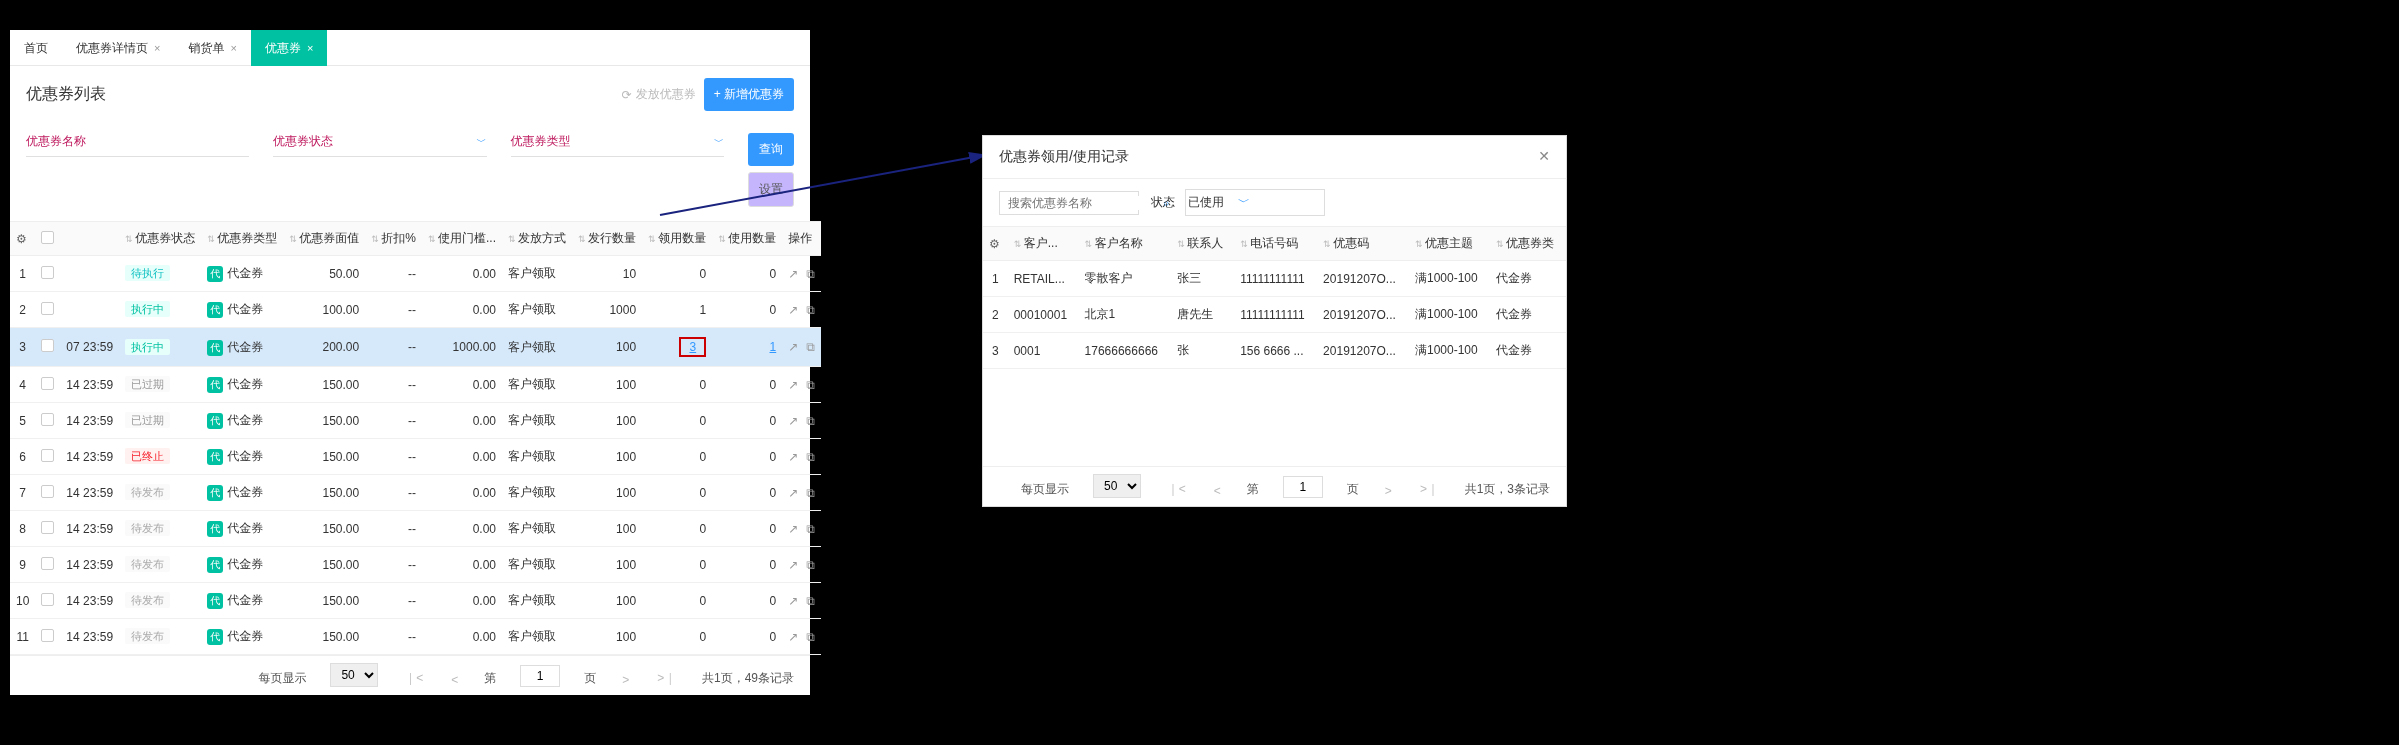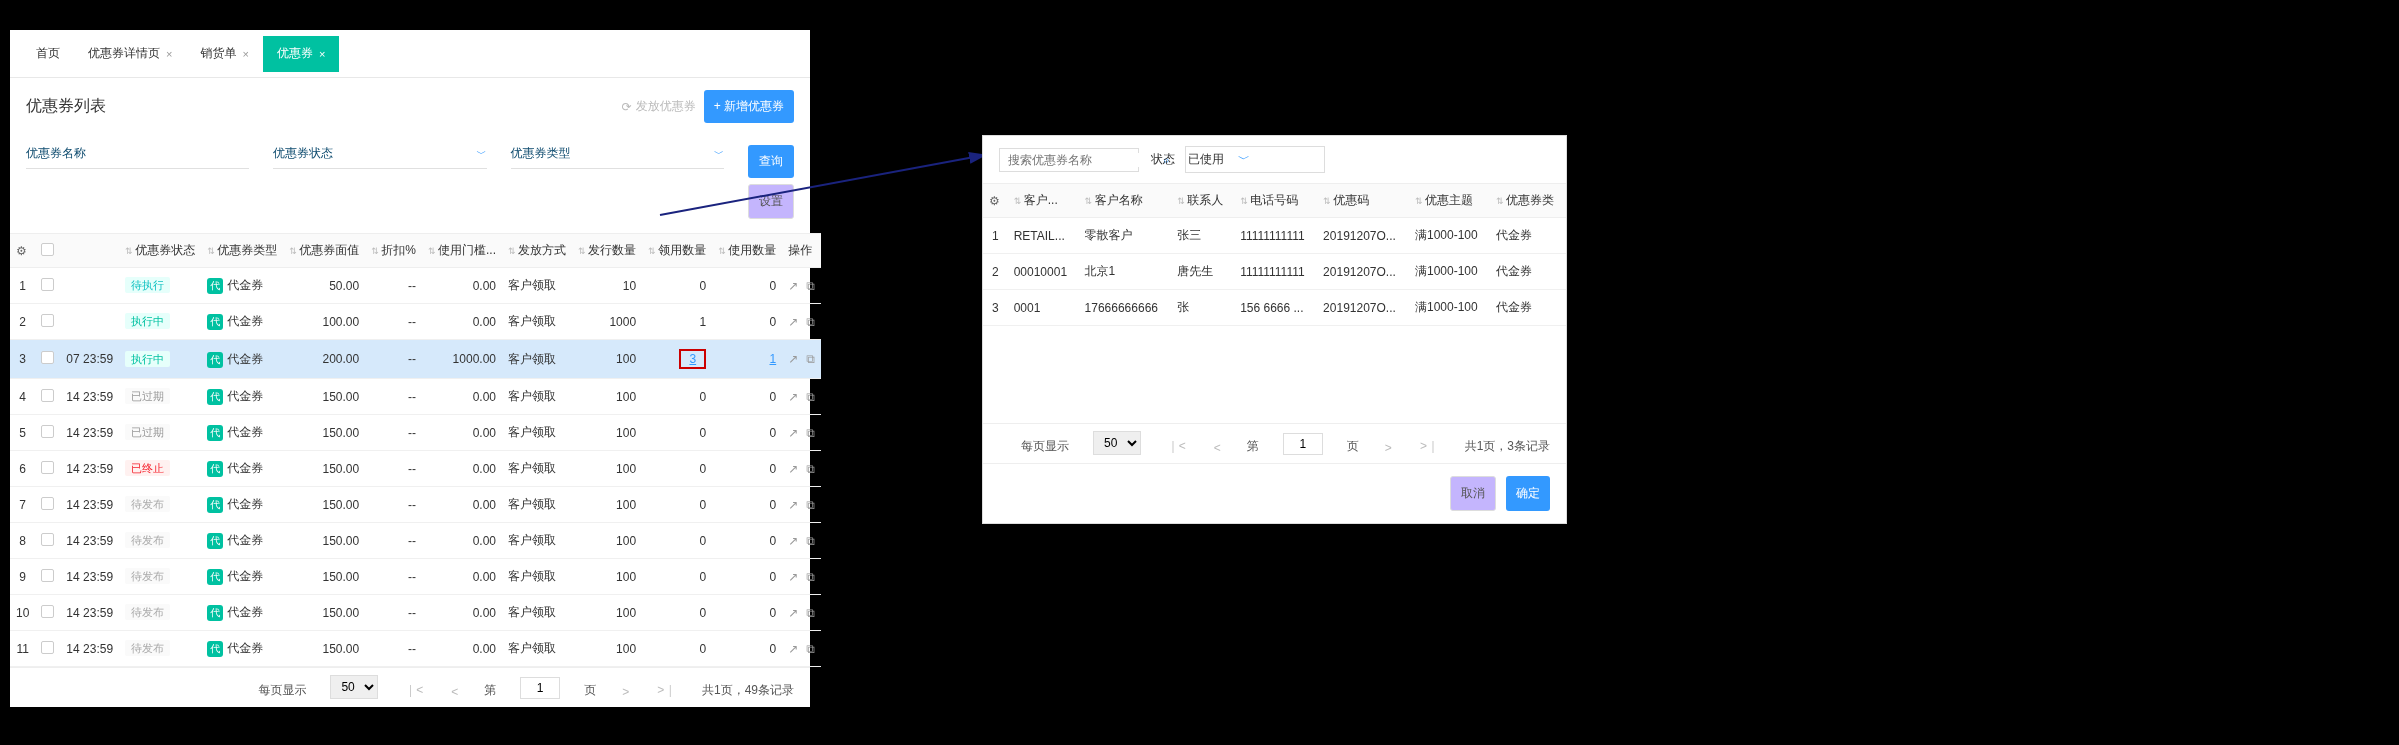--- a/index.html
+++ b/index.html
@@ -21,37 +21,37 @@
     }
     .panel-right {
       position: absolute;
       left: 982px;
       top: 135px;
       width: 585px;
       background: #fff;
       border: 1px solid #ddd;
     }
     
-    .tabs { display: flex; border-bottom: 1px solid #e8e8e8; height: 48px; align-items: center; padding-left: 12px; }
+    .tabs { display: flex; border-bottom: 1px solid #e8e8e8; height: 36px; }
     .tab { display: flex; align-items: center; padding: 0 14px; height: 36px; color: #333; cursor: pointer; position: relative; }
     .tab.active { background: #00c1a1; color: #fff; }
     .tab .close { margin-left: 6px; color: #999; font-size: 11px; }
     .tab.active .close { color: #fff; }
     
     .header { display: flex; justify-content: space-between; align-items: center; padding: 12px 16px; }
     .header h2 { font-size: 16px; font-weight: 500; }
     .header-actions { display: flex; gap: 8px; align-items: center; }
     .ghost-btn { display: flex; align-items: center; gap: 4px; color: #bbb; font-size: 12px; cursor: default; }
     .btn { border: none; padding: 8px 10px; border-radius: 3px; font-size: 12px; cursor: pointer; }
     .btn-primary { background: #3399ff; color: #fff; }
     .btn-outline { background: #c4b5fd; border: 1px solid #ddd; color: #555; }
     
     .filters { display: flex; padding: 10px 16px 14px; gap: 24px; align-items: flex-start; }
     .filter { display: flex; align-items: center; flex: 1; border-bottom: 1px solid #e0e0e0; padding-bottom: 6px; }
-    .filter-label { color: #0c4a6e; font-size: 12px; margin-right: 8px; white-space: nowrap; font-family: Liberation Serif, serif; }
+    .filter-label { color: #be185d; font-size: 12px; margin-right: 8px; white-space: nowrap; font-family: Liberation Serif, serif; }
     .filter input, .filter .select { border: none; outline: none; flex: 1; font-size: 12px; color: #333; background: transparent; }
     .filter .chev { color: #3399ff; font-size: 10px; }
     .filter-actions { display: flex; flex-direction: column; gap: 6px; }
     
     .table { width: 100%; border-collapse: collapse; font-size: 12px; }
     .table th { background: #fafafa; border-top: 1px solid #eee; border-bottom: 1px solid #eee; padding: 8px 6px; text-align: left; color: #333; font-weight: 500; white-space: nowrap; }
     .table td { border-bottom: 1px solid #f0f0f0; padding: 9px 6px; white-space: nowrap; }
     .table tbody tr.highlight { background: #d6e9fb; }
     .th-sort::before { content: '⇅ '; color: #bbb; font-size: 9px; }
     .chk { width: 13px; height: 13px; border: 1px solid #ccc; border-radius: 2px; display: inline-block; background: #fff; }
@@ -409,20 +409,24 @@
 <svg class="arrow" viewBox="0 0 340 70">
   <defs>
       <marker id="ah" markerWidth="10" markerHeight="10" refX="8" refY="3" orient="auto">
         <path d="M0,0 L0,6 L9,3 z" fill="#1a237e"></path>
       </marker>
     </defs>
   <line x1="5" y1="65" x2="330" y2="5" stroke="#1a237e" stroke-width="2" marker-end="url(#ah)"></line>
 </svg>
 
 <div class="panel-right">
+  <div class="modal-header">
+    <span class="title">优惠券领用/使用记录</span>
+    <span class="close-x">✕</span>
+  </div>
   <div class="modal-filters">
     <div class="search-box">
       <input placeholder="搜索优惠券名称" style="">
       <span class="sicon">⌕</span>
     </div>
     <div class="status-filter">
       <span>状态</span>
       <div class="status-select">
         <span>已使用</span>
         <span style="color:#3399ff">﹀</span>
@@ -482,17 +486,13 @@
     <select><option>50</option></select>
     <span class="nav">｜&lt;</span>
     <span class="nav">&lt;</span>
     <span>第</span>
     <input value="1" style="">
     <span>页</span>
     <span class="nav">&gt;</span>
     <span class="nav">&gt;｜</span>
     <span>共1页，3条记录</span>
   </div>
-  <div class="modal-footer">
-    <button class="btn btn-outline">取消</button>
-    <button class="btn btn-primary">确定</button>
-  </div>
 </div>
 
 </body></html>

